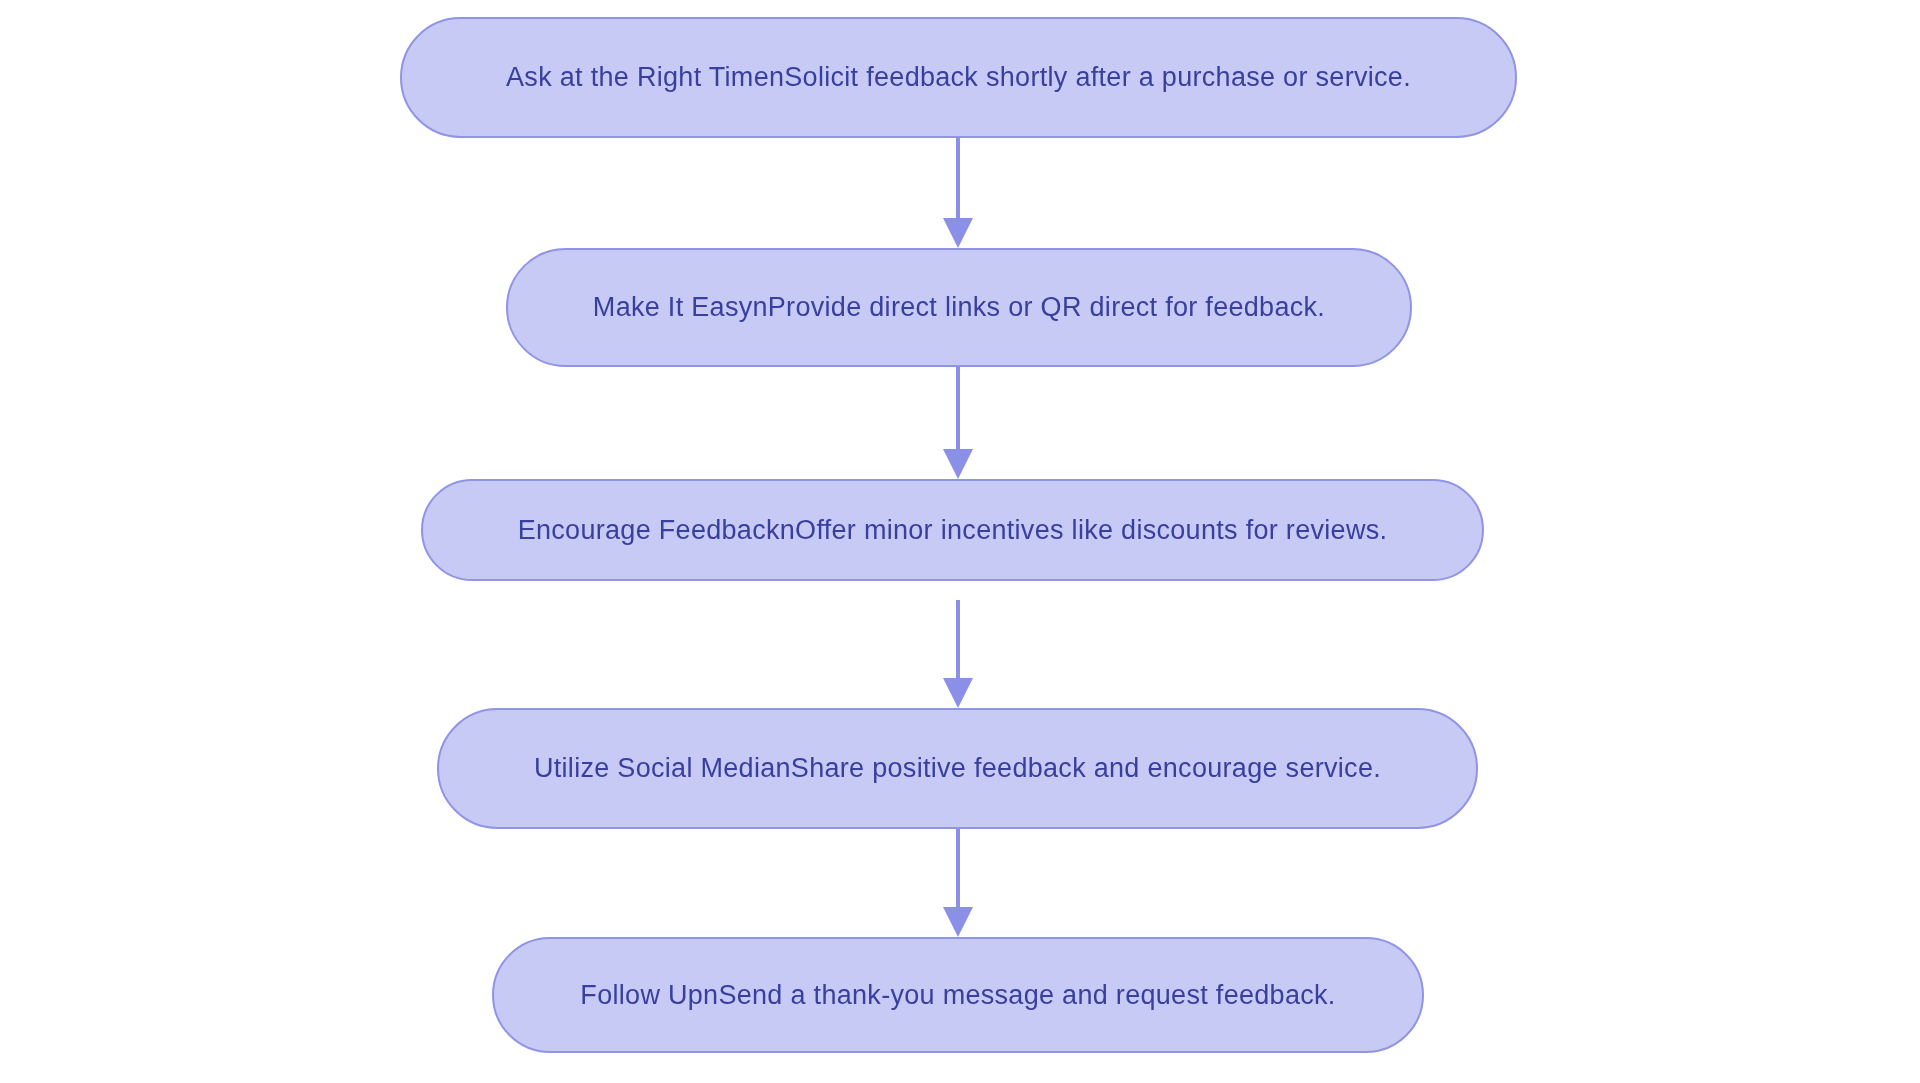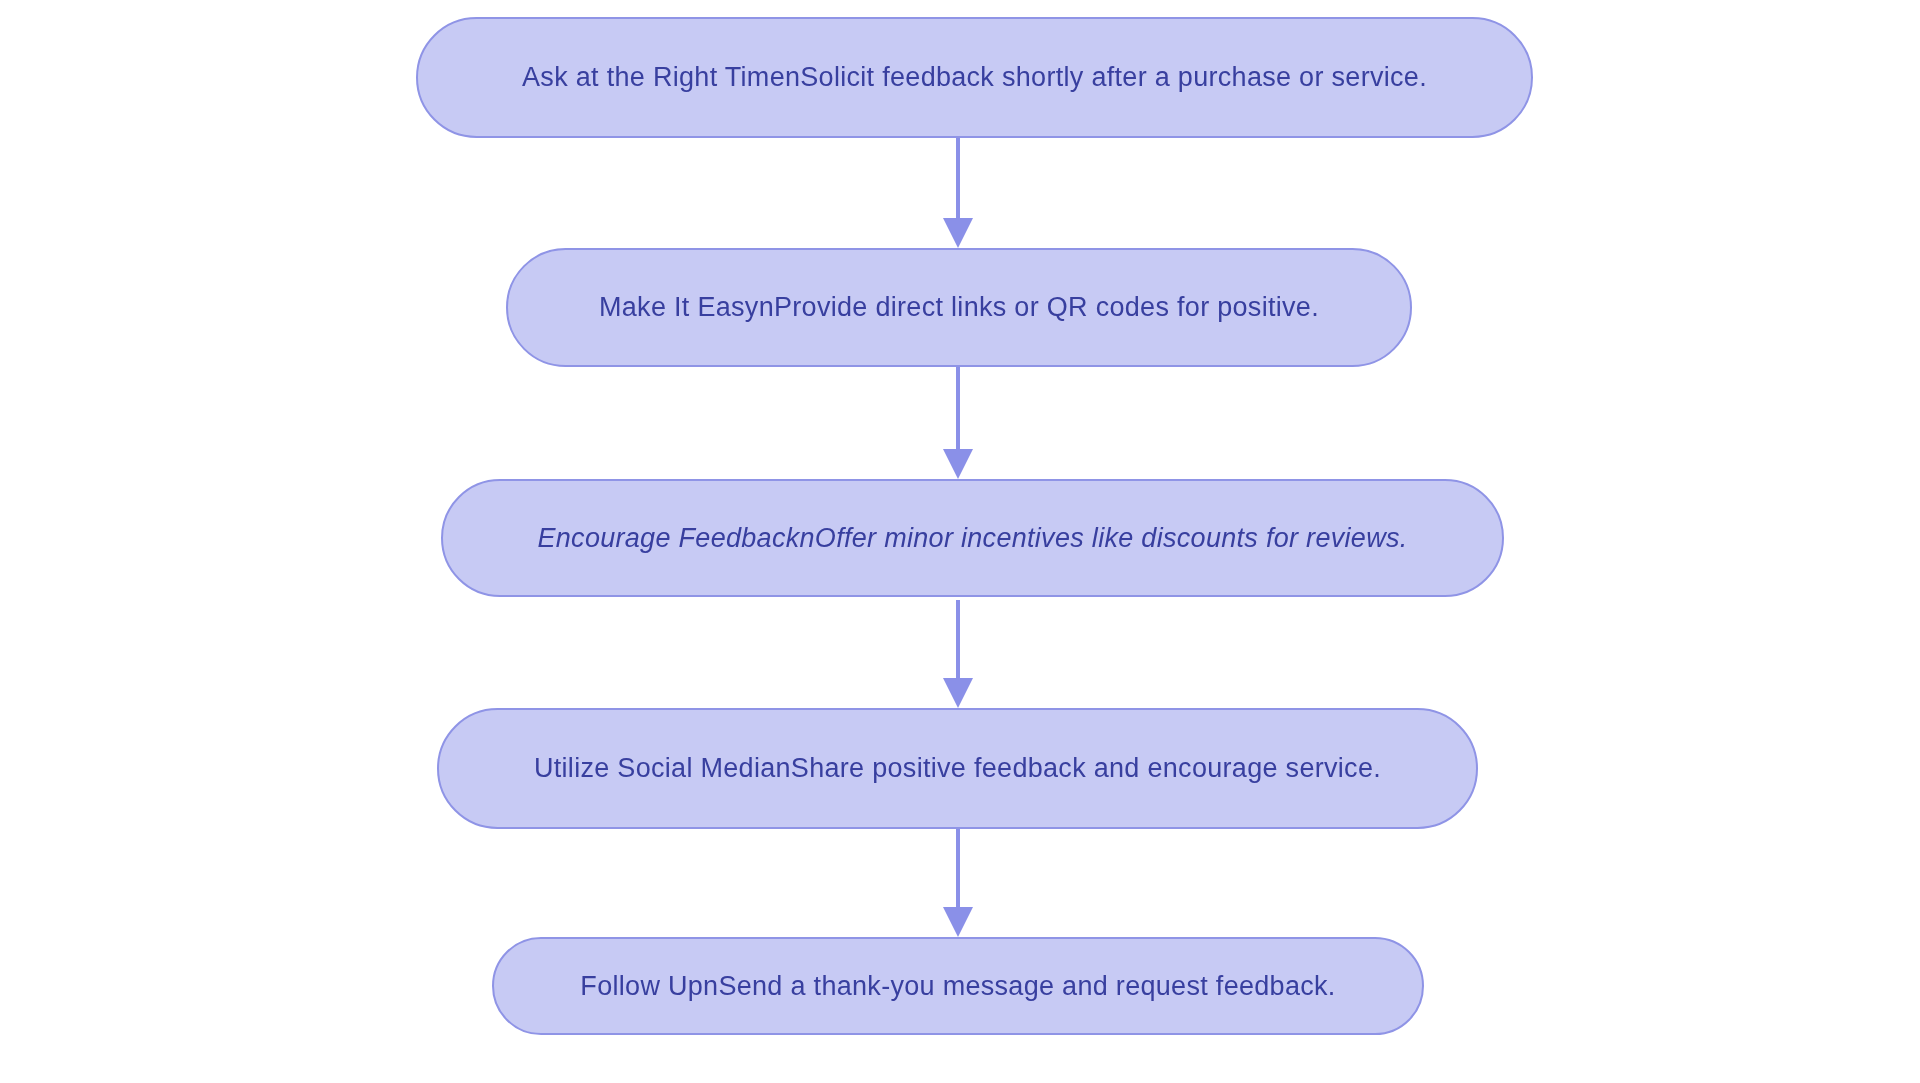--- a/index.html
+++ b/index.html
@@ -50,53 +50,53 @@
     border-left: 15px solid transparent;
     border-right: 15px solid transparent;
     border-top: 30px solid var(--arrow_color, #8a90e8);
   }
 </style>
 </head>
 <body>
 
 <div class="canvas">
 
-  <div class="flow-node" style="left:416px; top:17px; width:1117px; height:121px;">
+  <div class="flow-node" style="left:400px; top:17px; width:1117px; height:121px;">
     <span>Ask at the Right TimenSolicit feedback shortly after a purchase or service.</span>
   </div>
 
   <div class="flow-arrow" style="top:138px; height:110px;">
     <div class="arrow-shaft"></div>
     <div class="arrow-head"></div>
   </div>
 
   <div class="flow-node" style="left:506px; top:248px; width:906px; height:119px;">
-    <span>Make It EasynProvide direct links or QR codes for positive.</span>
+    <span>Make It EasynProvide direct links or QR direct for feedback.</span>
   </div>
 
   <div class="flow-arrow" style="top:367px; height:112px;">
     <div class="arrow-shaft"></div>
     <div class="arrow-head"></div>
   </div>
 
-  <div class="flow-node" style="left:441px; top:479px; width:1063px; height:118px;font-style:italic;">
+  <div class="flow-node" style="left:421px; top:479px; width:1063px; height:102px;">
     <span>Encourage FeedbacknOffer minor incentives like discounts for reviews.</span>
   </div>
 
   <div class="flow-arrow" style="top:600px; height:108px;">
     <div class="arrow-shaft"></div>
     <div class="arrow-head"></div>
   </div>
 
   <div class="flow-node" style="left:437px; top:708px; width:1041px; height:121px;">
     <span>Utilize Social MedianShare positive feedback and encourage service.</span>
   </div>
 
   <div class="flow-arrow" style="top:829px; height:108px;">
     <div class="arrow-shaft"></div>
     <div class="arrow-head"></div>
   </div>
 
-  <div class="flow-node" style="left:492px; top:937px; width:932px; height:98px;">
+  <div class="flow-node" style="left:492px; top:937px; width:932px; height:116px;">
     <span>Follow UpnSend a thank-you message and request feedback.</span>
   </div>
 
 </div>
 
 </body></html>

